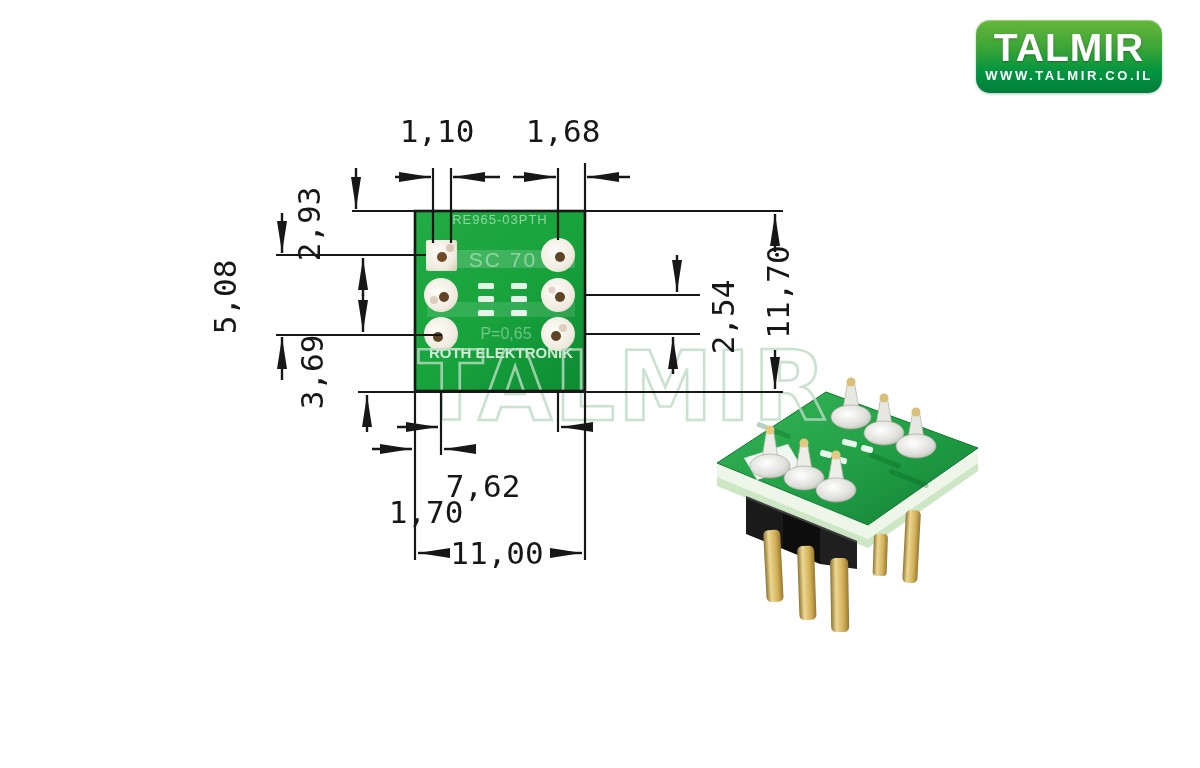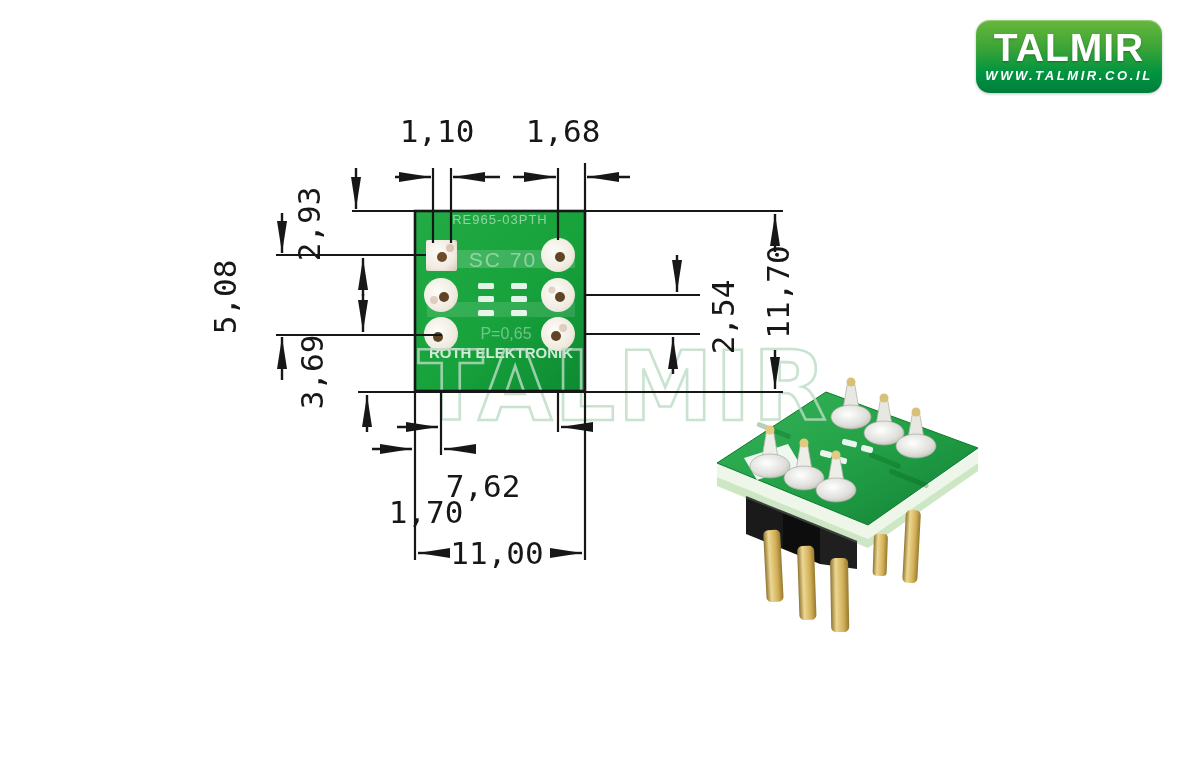--- a/index.html
+++ b/index.html
@@ -12,21 +12,21 @@
   .silk{font-family:"Liberation Sans",sans-serif;fill:#ffffff;text-anchor:middle;}
   
   .wmtext{font-family:"DejaVu Sans",sans-serif;font-weight:bold;}
   
   .logo{position:absolute;left:976px;top:20px;width:186px;height:73px;border-radius:14px;
         background:linear-gradient(180deg,#66b73c 0%,#3ca436 38%,#009440 72%,#007e3b 100%);
         box-shadow:0 1px 3px rgba(0,0,0,.25), inset 0 1px 1px rgba(255,255,255,.35);
         display:flex;flex-direction:column;align-items:center;justify-content:center;}
   .logo-title{color:#fff;font-weight:bold;font-size:39px;line-height:36px;letter-spacing:1px;
         text-shadow:0 1px 2px rgba(0,0,0,.3);}
-  .logo-site{color:#fff;font-weight:bold;font-size:13px;letter-spacing:2.6px;margin-top:2px;font-style:italic;}
+  .logo-site{color:#fff;font-weight:bold;font-size:13px;letter-spacing:2.6px;margin-top:2px;}
   .dimline{stroke:#171717;stroke-width:2.4;fill:none;}
   .thin{stroke:#171717;stroke-width:2.2;fill:none;}
 </style>
 </head>
 <body>
 
 <div class="canvas">
 
   <svg class="layer" viewBox="0 0 1200 768">
     <defs>

